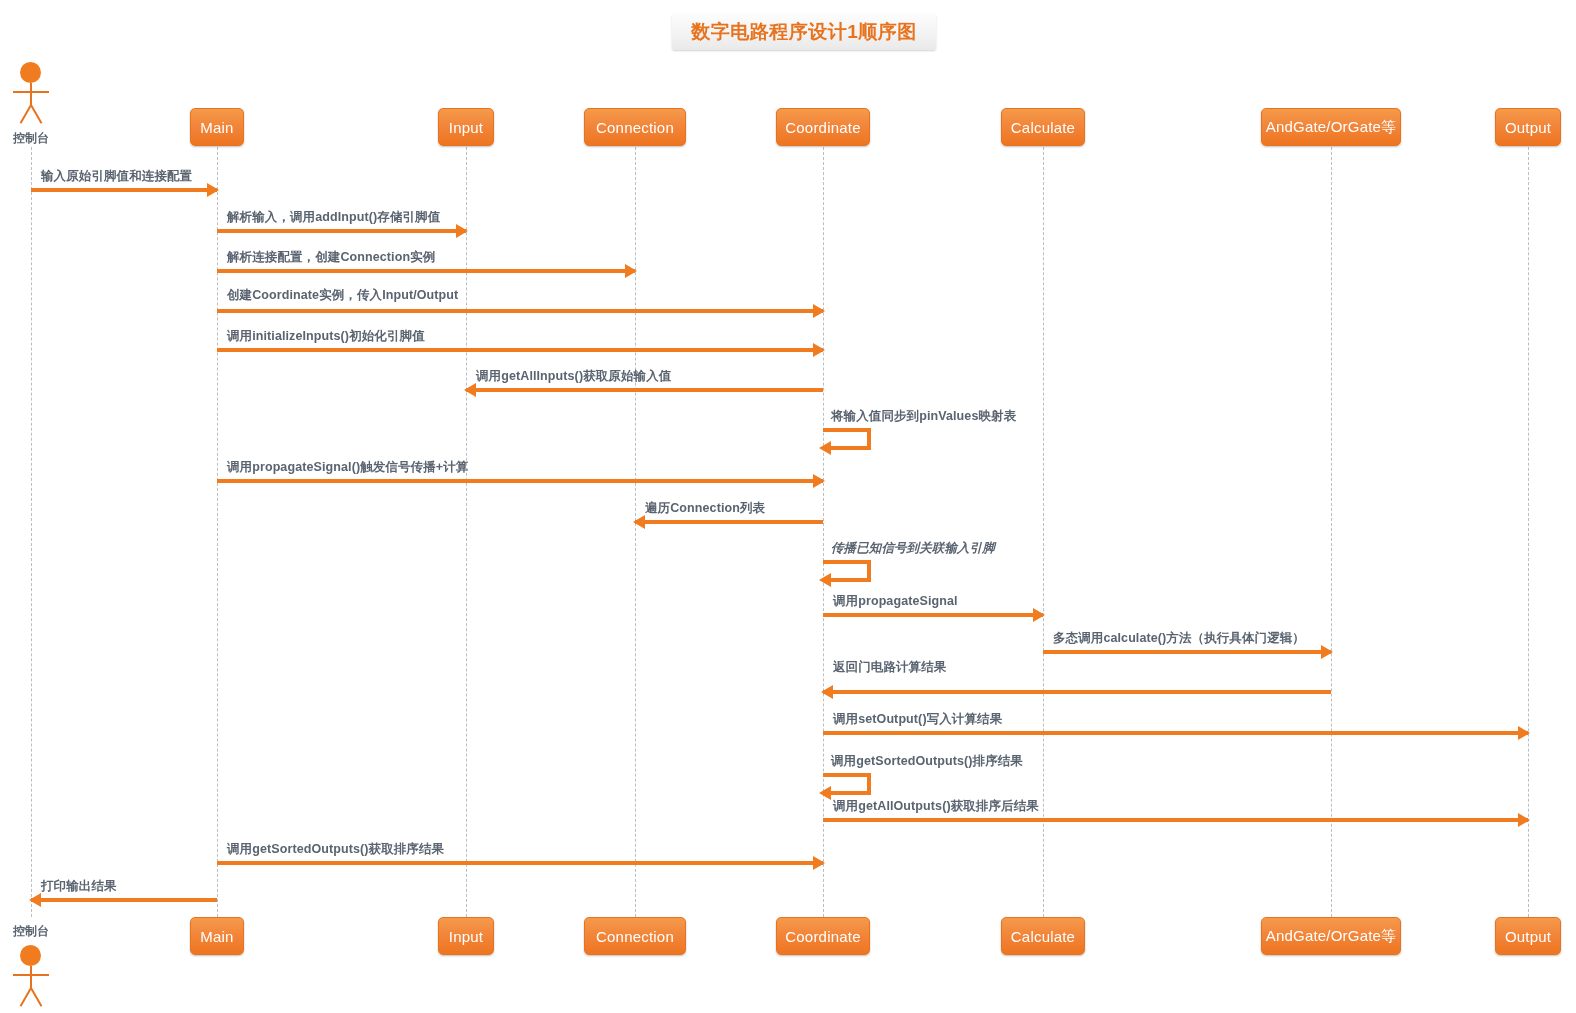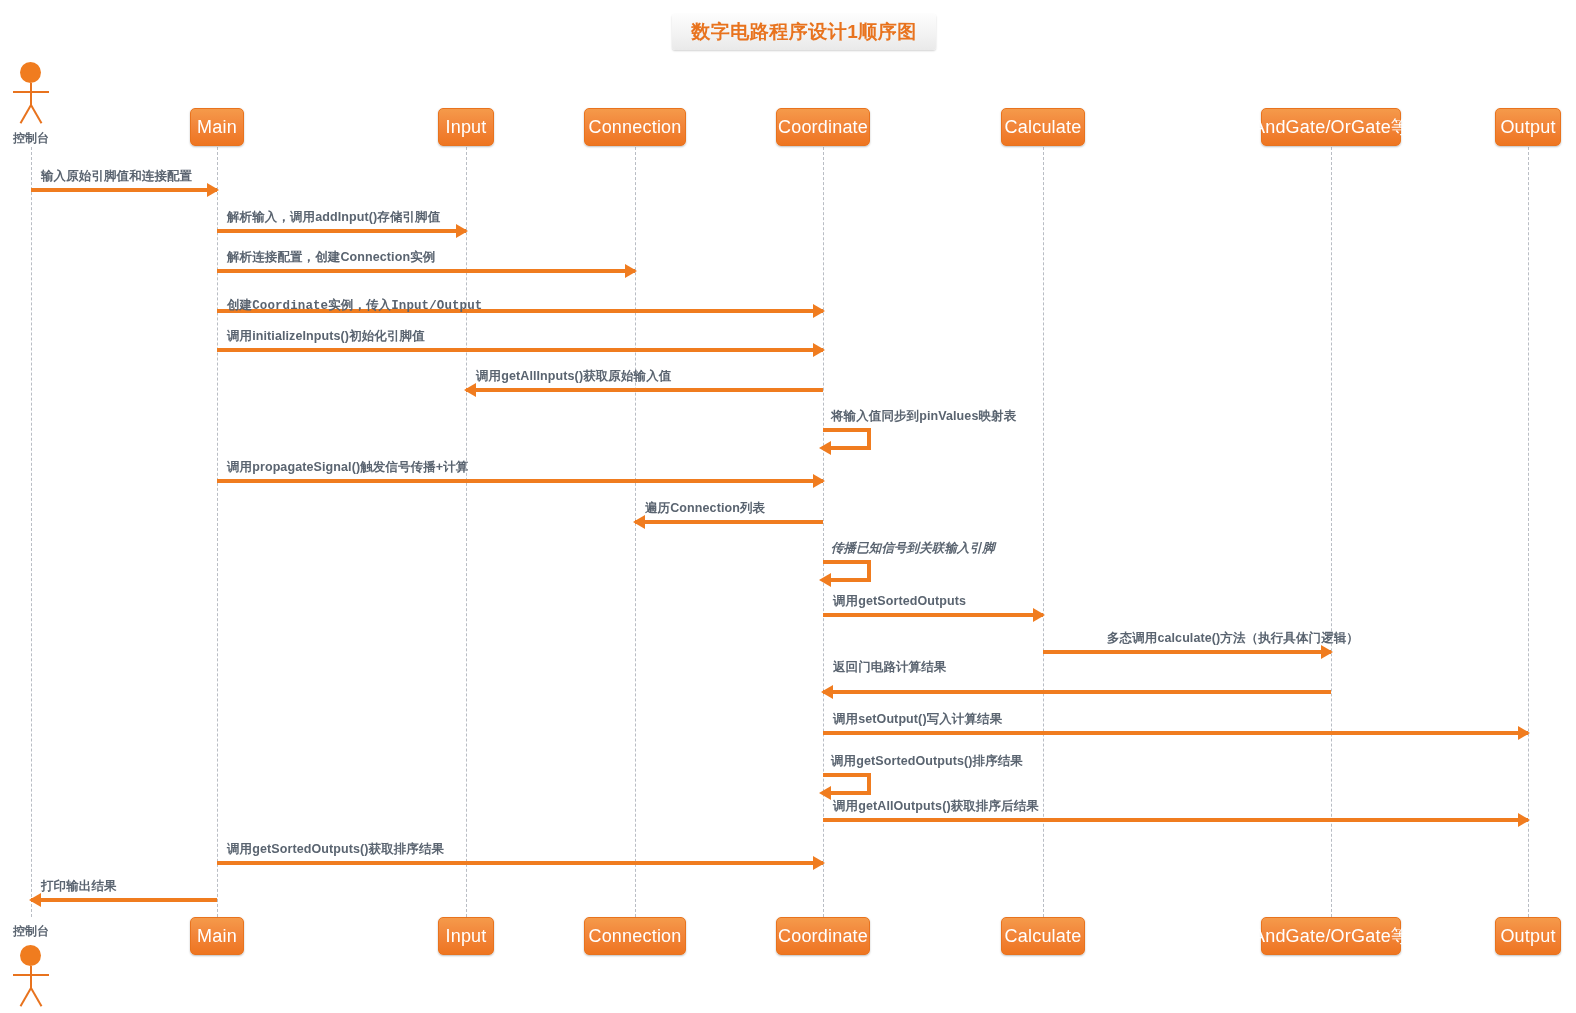--- a/index.html
+++ b/index.html
@@ -53,21 +53,21 @@
     background: linear-gradient(to bottom, #f59a4a 0%, #f2863b 45%, #ee7520 100%);
     border: 1px solid #e8731e;
     box-shadow: 0 1px 2px rgba(0,0,0,0.25);
     display: flex;
     align-items: center;
     justify-content: center;
     box-sizing: border-box;
   }
   .pbox span {
     color: #ffffff;
-    font-size: 18px;
+    font-size: 15px;
     white-space: nowrap;
     letter-spacing: 0.2px;
   }
 
   
   .lifeline {
     position: absolute;
     width: 0;
     border-left: 1px dashed #b9bdc4;
     top: 147px;
@@ -251,21 +251,21 @@
         <div class="msg-label" style="left: 227px; top: 209px;">解析输入，调用addInput()存储引脚值</div>
       </div>
       <div>
         <div class="msg-line" style="left: 217px; top: 269px; width: 418px;"></div>
         <div class="arrow-head right" style="left: 625px; top: 264px;"></div>
         <div class="msg-label" style="left: 227px; top: 249px;">解析连接配置，创建Connection实例</div>
       </div>
       <div>
         <div class="msg-line" style="left: 217px; top: 309px; width: 606px;"></div>
         <div class="arrow-head right" style="left: 813px; top: 304px;"></div>
-        <div class="msg-label" style="left: 227px; top: 297px; font-family: Liberation Mono, monospace;">创建Coordinate实例，传入Input/Output</div>
+        <div class="msg-label" style="left: 227px; top: 287px;">创建Coordinate实例，传入Input/Output</div>
       </div>
       <div>
         <div class="msg-line" style="left: 217px; top: 348px; width: 606px;"></div>
         <div class="arrow-head right" style="left: 813px; top: 343px;"></div>
         <div class="msg-label" style="left: 227px; top: 328px;">调用initializeInputs()初始化引脚值</div>
       </div>
       <div>
         <div class="msg-line" style="left: 466px; top: 388px; width: 357px;"></div>
         <div class="arrow-head left" style="left: 464px; top: 383px;"></div>
         <div class="msg-label" style="left: 476px; top: 368px;">调用getAllInputs()获取原始输入值</div>
@@ -290,26 +290,26 @@
       <div>
         <div class="self-top" style="left: 823px; top: 560px; width: 44px;"></div>
         <div class="self-right" style="left: 867px; top: 560px; height: 22px; width: 4px;"></div>
         <div class="self-bottom" style="left: 831px; top: 578px; width: 40px;"></div>
         <div class="arrow-head left" style="left: 819px; top: 573px;"></div>
         <div class="msg-label" style="left: 831px; top: 540px; font-style: italic;">传播已知信号到关联输入引脚</div>
       </div>
       <div>
         <div class="msg-line" style="left: 823px; top: 613px; width: 220px;"></div>
         <div class="arrow-head right" style="left: 1033px; top: 608px;"></div>
-        <div class="msg-label" style="left: 833px; top: 593px;">调用getSortedOutputs</div>
+        <div class="msg-label" style="left: 833px; top: 593px;">调用propagateSignal</div>
       </div>
       <div>
         <div class="msg-line" style="left: 1043px; top: 650px; width: 288px;"></div>
         <div class="arrow-head right" style="left: 1321px; top: 645px;"></div>
-        <div class="msg-label" style="left: 1107px; top: 630px;">多态调用calculate()方法（执行具体门逻辑）</div>
+        <div class="msg-label" style="left: 1053px; top: 630px;">多态调用calculate()方法（执行具体门逻辑）</div>
       </div>
       <div>
         <div class="msg-line" style="left: 823px; top: 690px; width: 508px;"></div>
         <div class="arrow-head left" style="left: 821px; top: 685px;"></div>
         <div class="msg-label" style="left: 833px; top: 659px;">返回门电路计算结果</div>
       </div>
       <div>
         <div class="msg-line" style="left: 823px; top: 731px; width: 705px;"></div>
         <div class="arrow-head right" style="left: 1518px; top: 726px;"></div>
         <div class="msg-label" style="left: 833px; top: 711px;">调用setOutput()写入计算结果</div>

